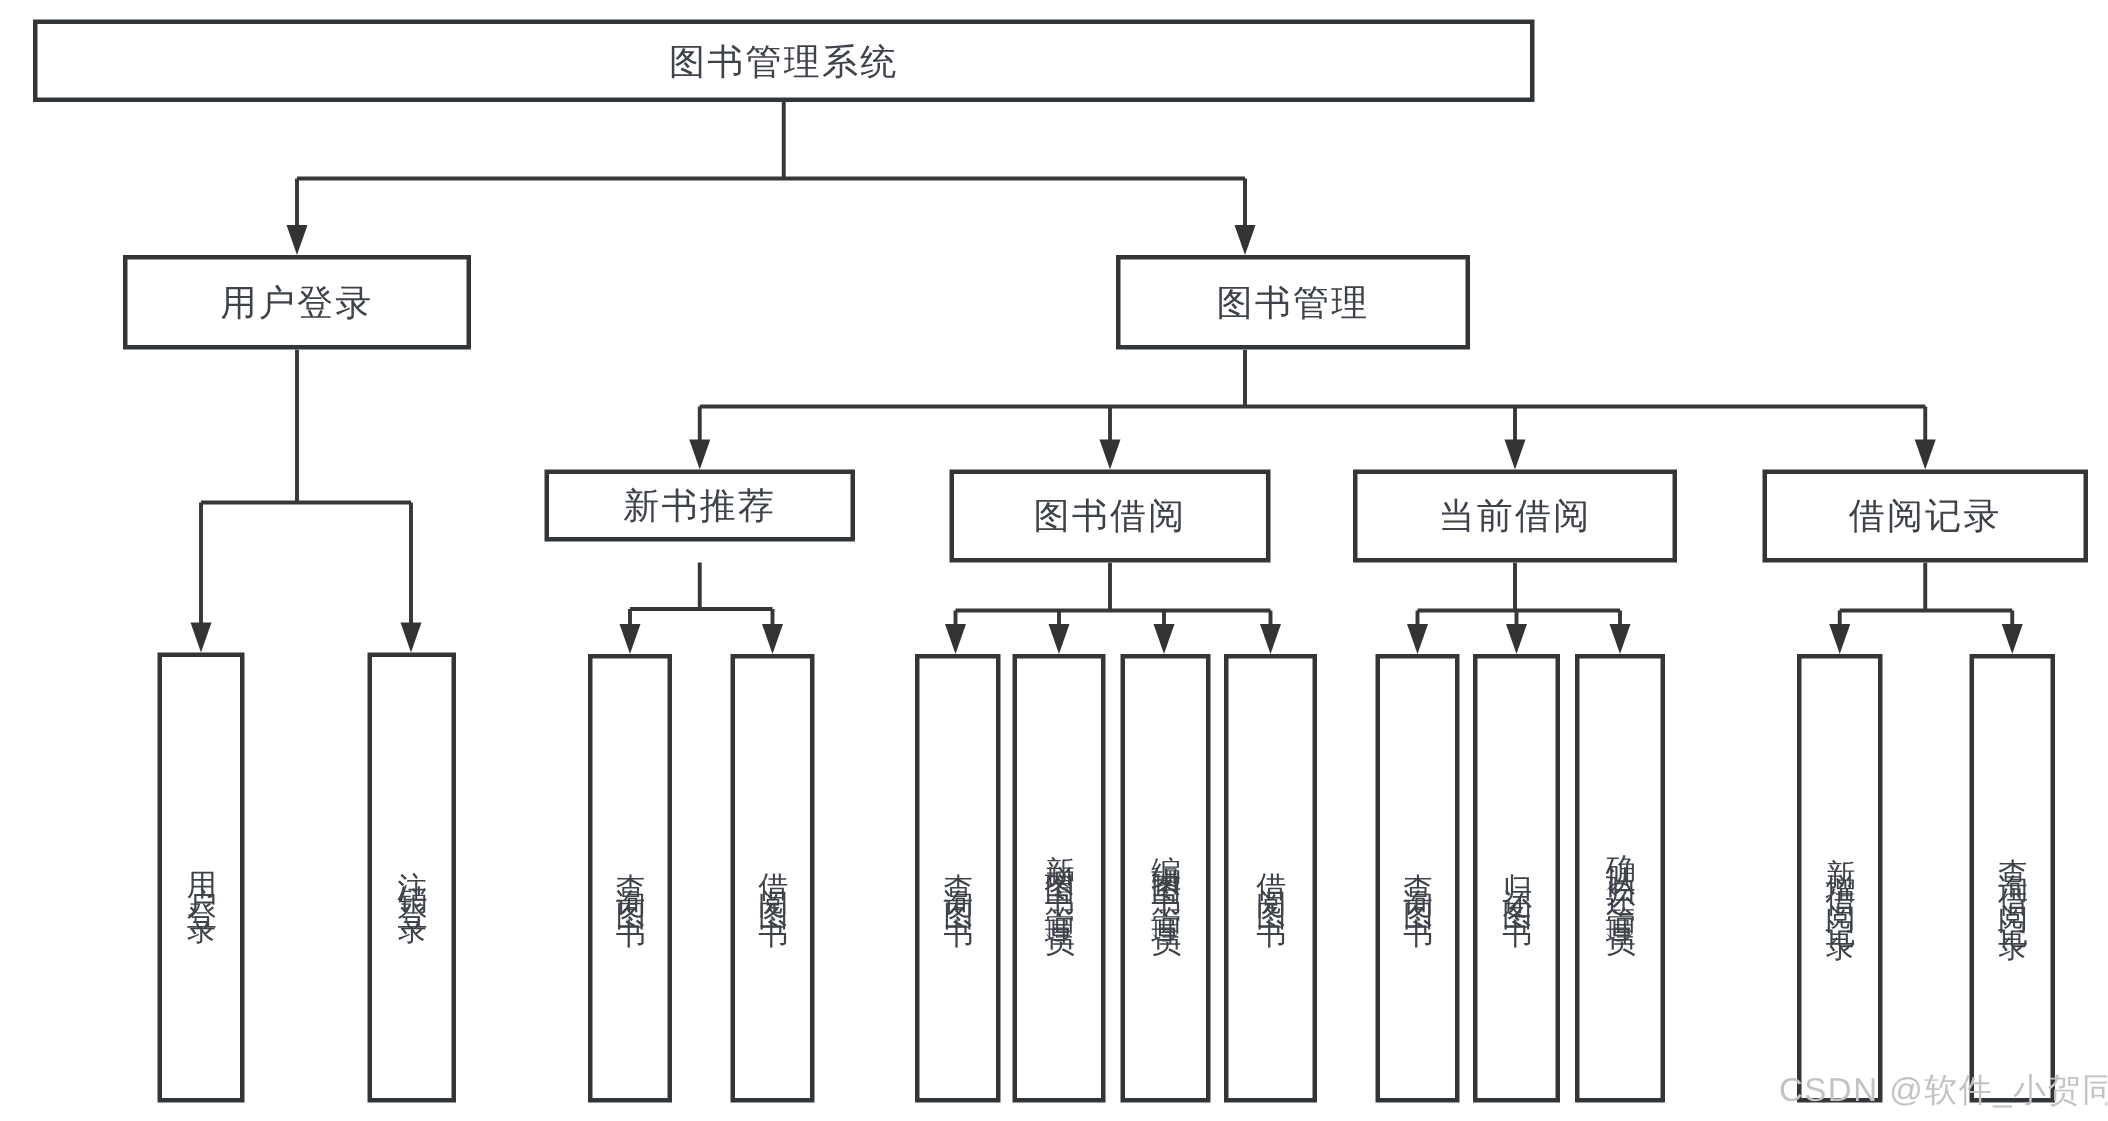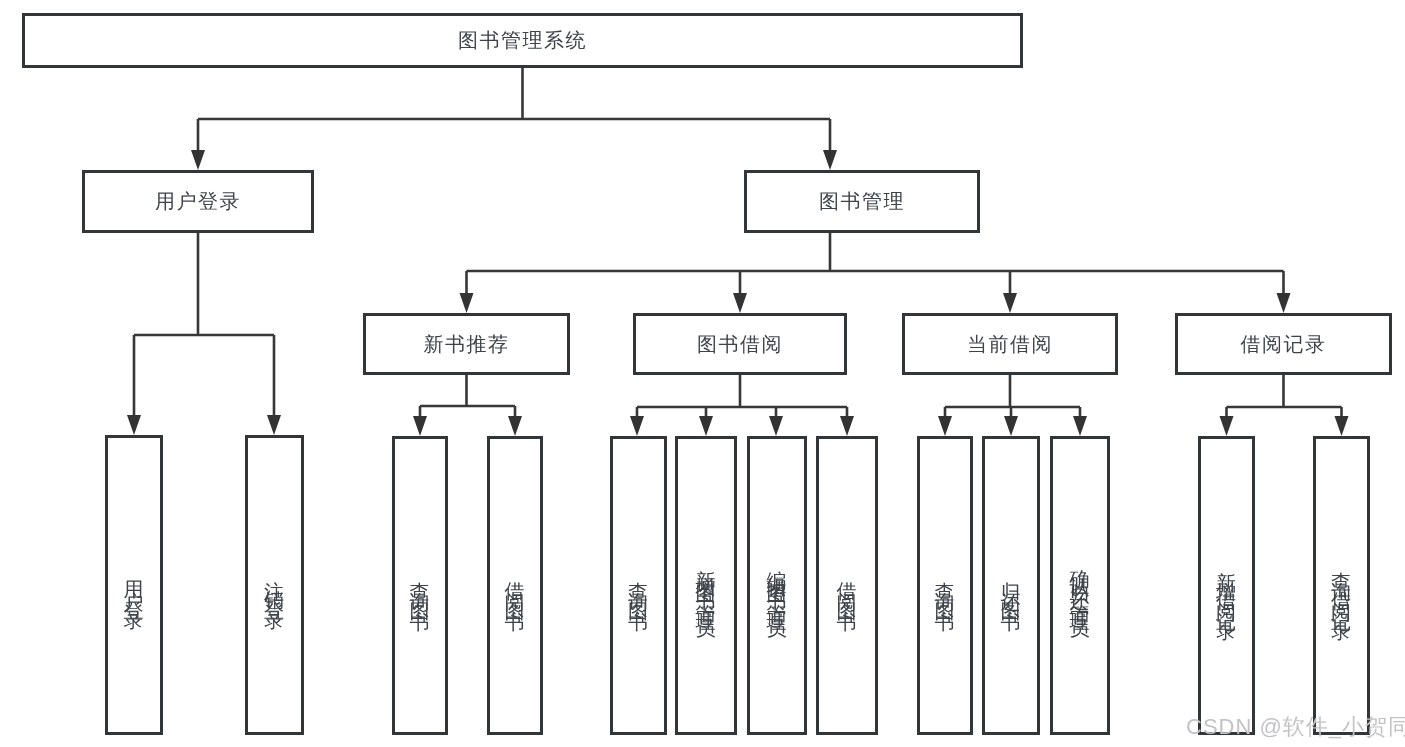--- a/index.html
+++ b/index.html
@@ -17,21 +17,21 @@
   .box {
     position: absolute;
     box-sizing: border-box;
     border: 3px solid #333639;
     background: #ffffff;
     display: flex;
     align-items: center;
     justify-content: center;
     color: #3e434a;
   }
-  .hbox { font-size: 20px; letter-spacing: 1.5px; white-space: nowrap; }
+  .hbox { font-size: 24px; letter-spacing: 1.5px; white-space: nowrap; }
   .vbox span {
     writing-mode: vertical-rl;
     text-orientation: mixed;
     font-size: 20px;
     line-height: 1;
     letter-spacing: 10px;
     color: #3e434a;
   }
   .vbox.long span { letter-spacing: 7px; }
   .watermark {
@@ -105,21 +105,21 @@
   <div class="box hbox" style="left:82px; top:170px; width:232px; height:63px;">用户登录</div>
   <div class="box hbox" style="left:712px; top:170px; width:236px; height:63px;margin-left:32px;">图书管理</div>
 
   <div class="box vbox" style="left:105px; top:435px; width:58px; height:300px;">
     <span>用户登录</span>
   </div>
   <div class="box vbox" style="left:245px; top:435px; width:59px; height:300px;">
     <span>注销登录</span>
   </div>
 
-  <div class="box hbox" style="left:363px; top:313px; width:207px; height:62px;">新书推荐</div>
+  <div class="box hbox" style="left:363px; top:313px; width:207px; height:48px;">新书推荐</div>
   <div class="box hbox" style="left:633px; top:313px; width:214px; height:62px;">图书借阅</div>
   <div class="box hbox" style="left:1175px; top:313px; width:217px; height:62px;">借阅记录</div>
   <div class="box hbox" style="left:902px; top:313px; width:216px; height:62px;">当前借阅</div>
 
   <div class="box vbox" style="left:392px; top:436px; width:56px; height:299px;">
     <span>查询图书</span>
   </div>
   <div class="box vbox" style="left:487px; top:436px; width:56px; height:299px;">
     <span>借阅图书</span>
   </div>

